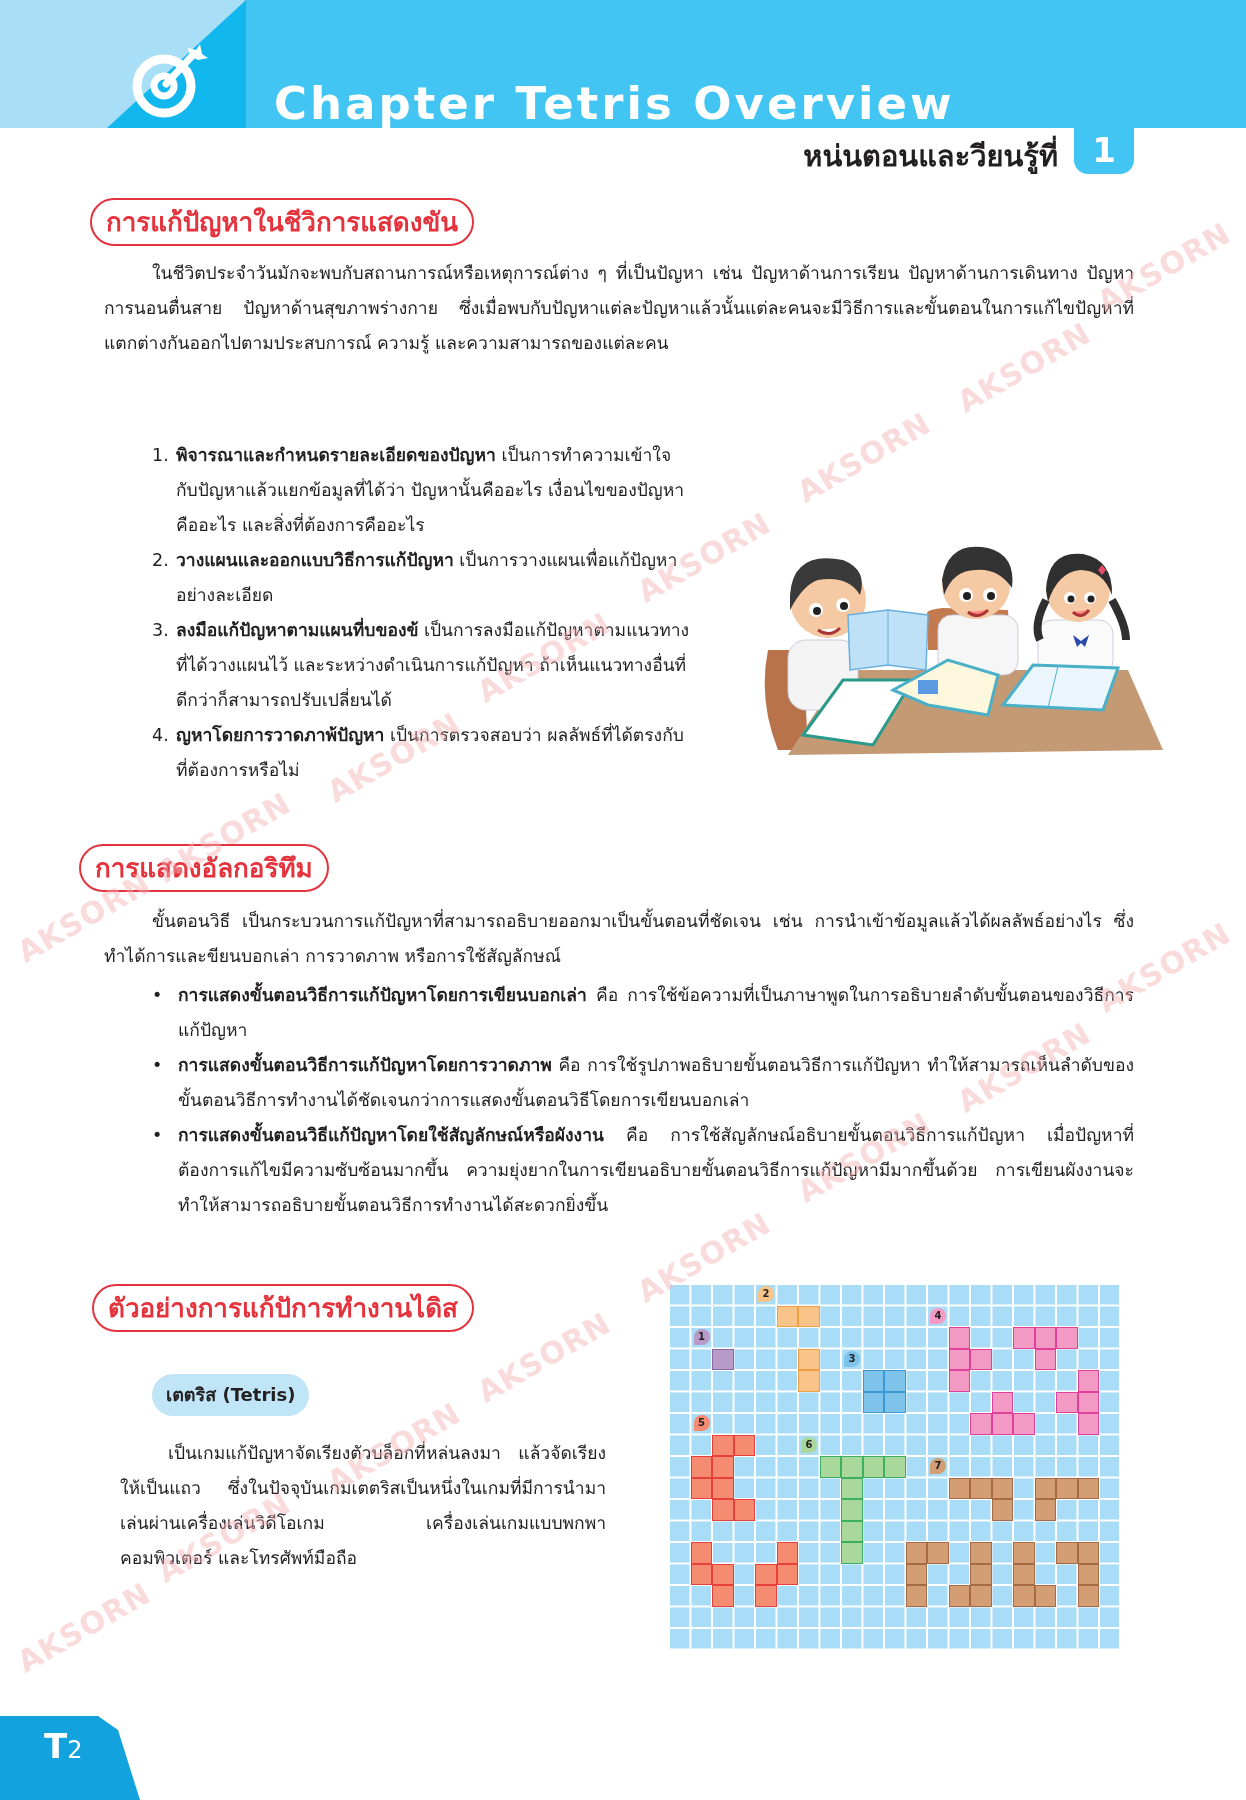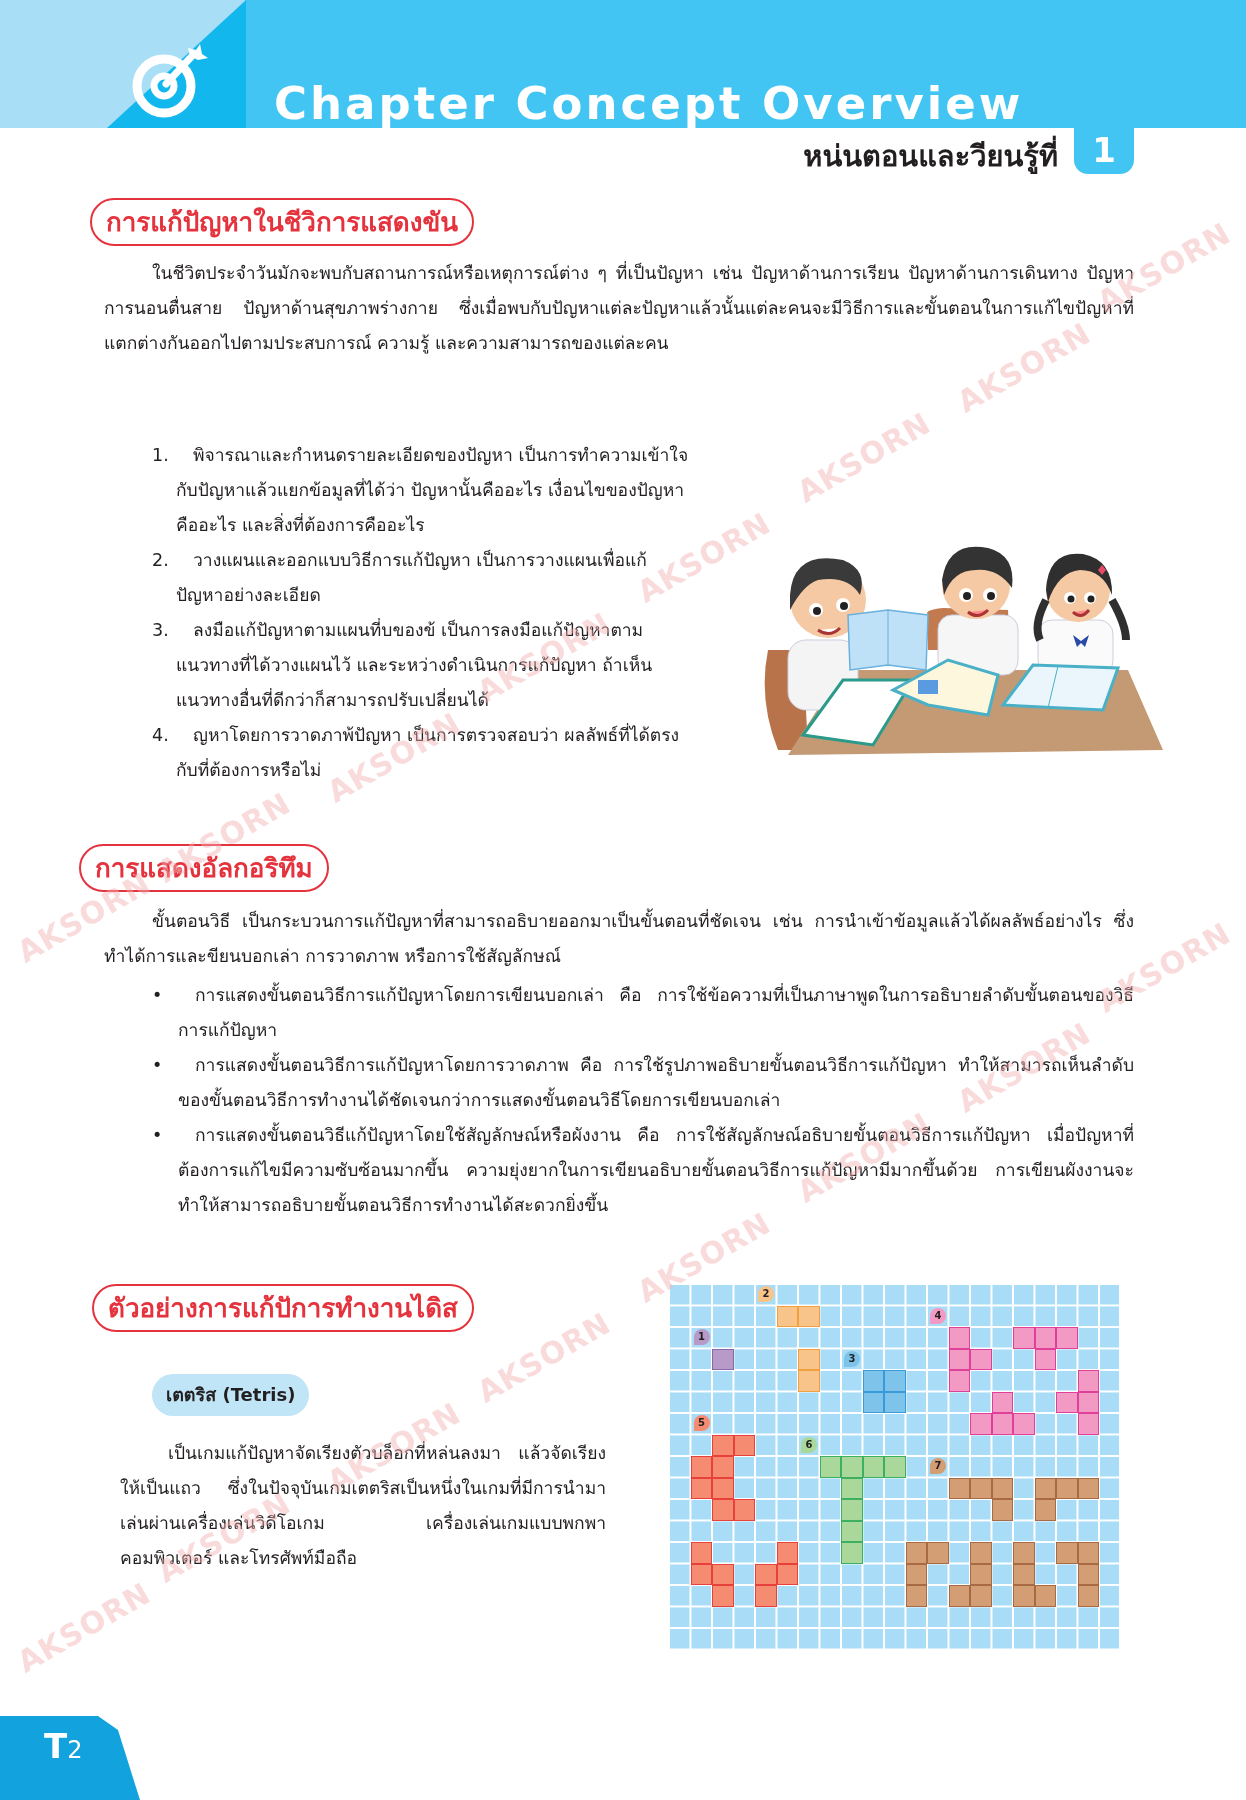--- a/index.html
+++ b/index.html
@@ -25,21 +25,21 @@
   .sec-head { position:absolute; border:2px solid #e5333e; border-radius:26px; color:#e5333e;
               font-weight:bold; font-size:26px; line-height:44px; padding:0 14px; white-space:nowrap; background:#fff; }
 
   .para { position:absolute; font-size:17.5px; line-height:35px; color:#231f20; text-align:justify; }
   .para p { margin:0; text-indent:48px; }
 
   ol.steps { position:absolute; left:152px; top:438px; width:540px; margin:0; padding:0; list-style:none;
              font-size:17.5px; line-height:35px; }
   ol.steps li { position:relative; padding-left:24px; margin-bottom:0; }
   ol.steps .num { position:absolute; left:0; }
-  b, .bold { font-weight:normal;margin-left:17px; }
+  b, .bold { font-weight:bold; }
 
   ul.methods { position:absolute; left:148px; top:978px; width:986px; margin:0; padding:0; list-style:none;
                font-size:17.5px; line-height:35px; text-align:justify; }
   ul.methods li { position:relative; padding-left:30px; }
   ul.methods .dot { position:absolute; left:4px; top:0; }
 
   .pill { position:absolute; left:152px; top:1374px; height:42px; padding:0 14px; background:#bfe5f6; border-radius:21px;
           font-weight:bold; font-size:18px; line-height:42px; color:#231f20; white-space:nowrap; }
 
   
@@ -71,21 +71,21 @@
 
 <div class="hdr-band"></div>
 <div class="hdr-light"></div>
 <div class="hdr-tri"></div>
 <svg class="hdr-icon" viewBox="0 0 80 80">
   <circle cx="34" cy="46" r="27" fill="none" stroke="#ffffff" stroke-width="9"></circle>
   <circle cx="34" cy="46" r="10" fill="none" stroke="#ffffff" stroke-width="7"></circle>
   <line x1="36" y1="44" x2="62" y2="16" stroke="#ffffff" stroke-width="7" stroke-linecap="round"></line>
   <path d="M58 8 L66 10 L70 4 L72 14 L78 18 L68 20 L60 16 Z" fill="#ffffff"></path>
 </svg>
-<div class="hdr-title">Chapter Concept Overview</div>
+<div class="hdr-title">Chapter Tetris Overview</div>
 <div class="unit-label">หน่นตอนและวียนรู้ที่</div>
 <div class="unit-num">1</div>
 
 <div class="sec-head" style="left:90px; top:198px;">การแก้ปัญหาในชีวิการแสดงขัน</div>
 
 <div class="para" style="left:104px; top:256px; width:1030px;">
   <p>ในชีวิตประจำวันมักจะพบกับสถานการณ์หรือเหตุการณ์ต่าง ๆ ที่เป็นปัญหา เช่น ปัญหาด้านการเรียน ปัญหาด้านการเดินทาง ปัญหาการนอนตื่นสาย ปัญหาด้านสุขภาพร่างกาย ซึ่งเมื่อพบกับปัญหาแต่ละปัญหาแล้วนั้นแต่ละคนจะมีวิธีการและขั้นตอนในการแก้ไขปัญหาที่แตกต่างกันออกไปตามประสบการณ์ ความรู้ และความสามารถของแต่ละคน</p>
 </div>
 
 <ol class="steps">

